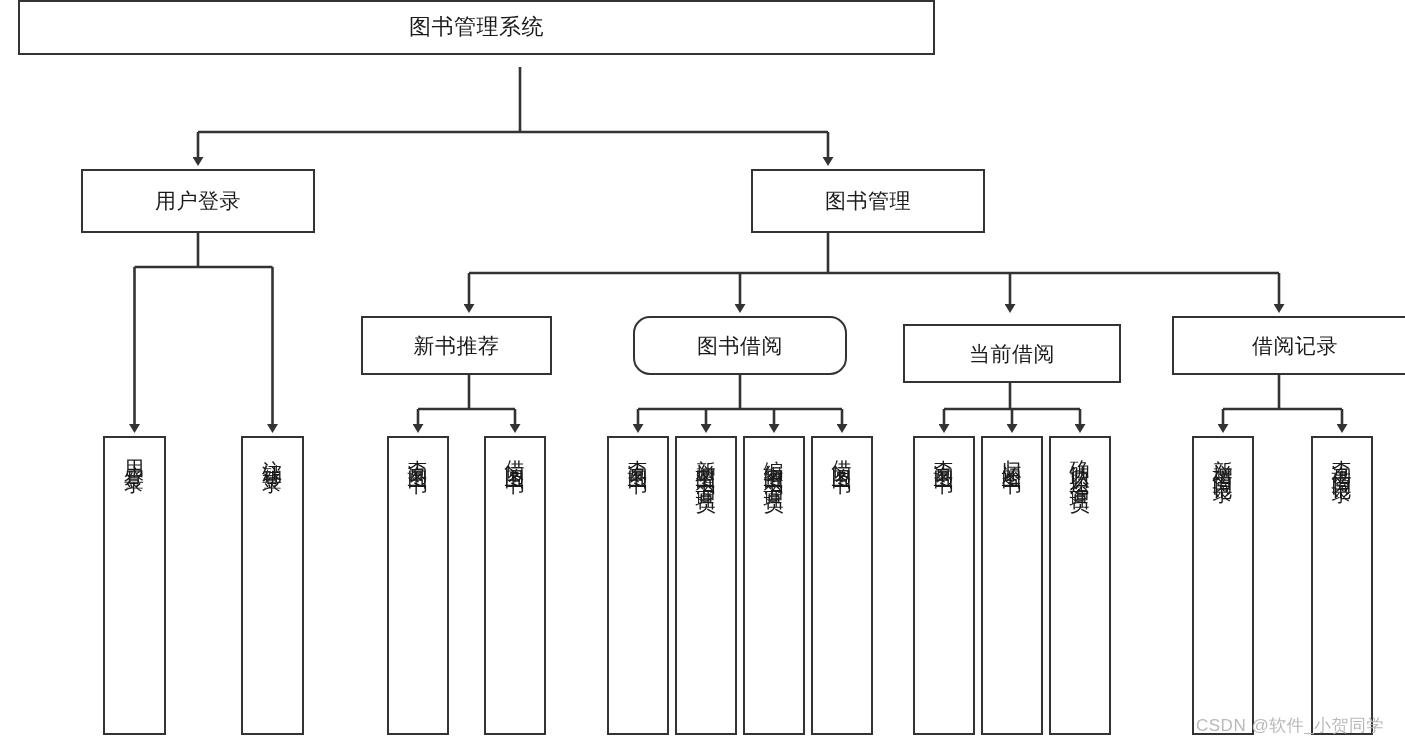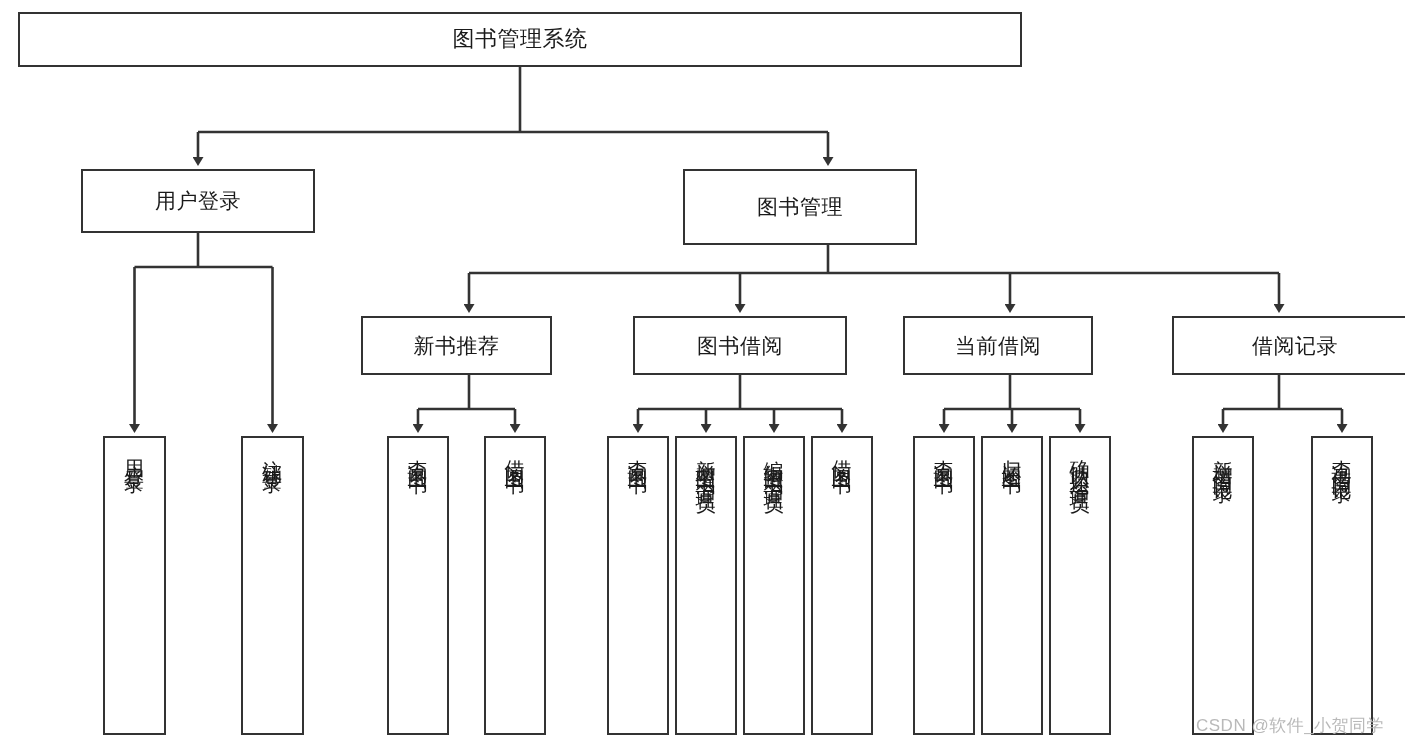--- a/index.html
+++ b/index.html
@@ -107,38 +107,38 @@
         <path d="M944,409 L944,425" marker-end="url(#arrow)"></path>
         <path d="M1012,409 L1012,425" marker-end="url(#arrow)"></path>
         <path d="M1080,409 L1080,425" marker-end="url(#arrow)"></path>
         <path d="M1279,375 L1279,409"></path>
         <path d="M1223,409 L1342,409"></path>
         <path d="M1223,409 L1223,425" marker-end="url(#arrow)"></path>
         <path d="M1342,409 L1342,425" marker-end="url(#arrow)"></path>
       </g>
   </svg>
 
-  <div class="node root horizontal" id="n-root" style="left: 18px; top: 12px; width: 1004px; height: 55px;">
+  <div class="node root horizontal" id="n-root" style="left: 18px; top: 0; width: 917px; height: 55px;">
     <span class="label">图书管理系统</span>
   </div>
 
   <div class="node horizontal" id="n-user-login" style="left: 81px; top: 169px; width: 234px; height: 64px;">
     <span class="label">用户登录</span>
   </div>
-  <div class="node horizontal" id="n-book-manage" style="left: 683px; top: 169px; width: 234px; height: 76px;">
+  <div class="node horizontal" id="n-book-manage" style="left: 751px; top: 169px; width: 234px; height: 64px;">
     <span class="label">图书管理</span>
   </div>
 
   <div class="node horizontal" id="n-new-book-recommend" style="left: 361px; top: 316px; width: 191px; height: 59px;">
     <span class="label">新书推荐</span>
   </div>
-  <div class="node horizontal" id="n-book-borrow" style="left: 633px; top: 316px; width: 214px; height: 59px;">
+  <div class="node horizontal" id="n-book-borrow" style="left: 633px; top: 316px; width: 214px; height: 59px; border-radius: 17px;">
     <span class="label">图书借阅</span>
   </div>
-  <div class="node horizontal" id="n-current-borrow" style="left: 903px; top: 316px; width: 190px; height: 59px; text-align: center;">
+  <div class="node horizontal" id="n-current-borrow" style="left: 903px; top: 324px; width: 218px; height: 59px; text-align: center;">
     <span class="label">当前借阅</span>
   </div>
   <div class="node horizontal" id="n-borrow-record" style="left: 1172px; top: 316px; width: 246px; height: 59px;">
     <span class="label">借阅记录</span>
   </div>
 
   <div class="node vertical" id="n-leaf-user-login" style="left: 103px; top: 436px; width: 63px; height: 299px;">
     <span class="label">用户登录</span>
   </div>
   <div class="node vertical" id="n-leaf-logout" style="left: 241px; top: 436px; width: 63px; height: 299px;">

